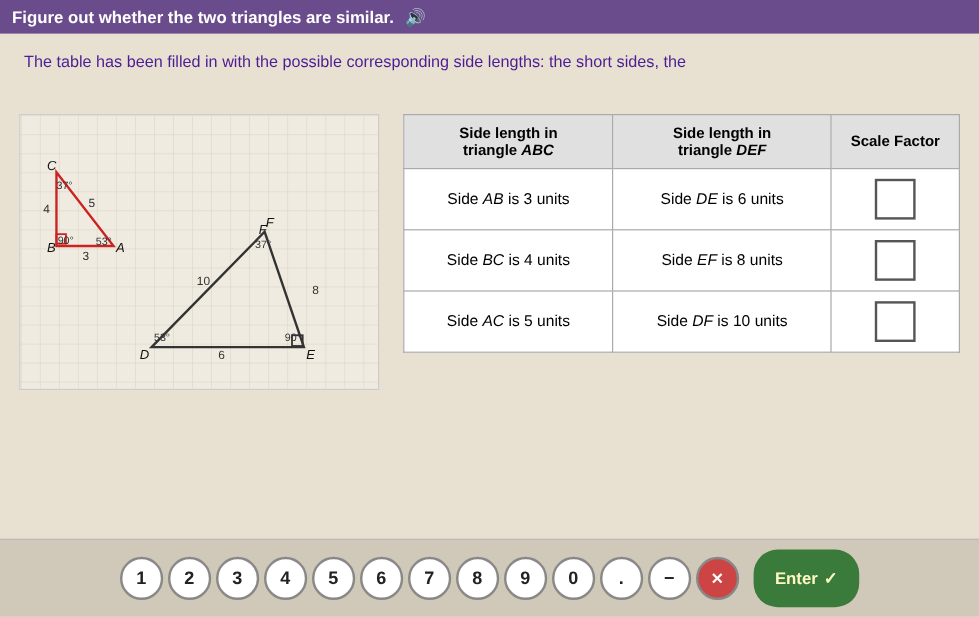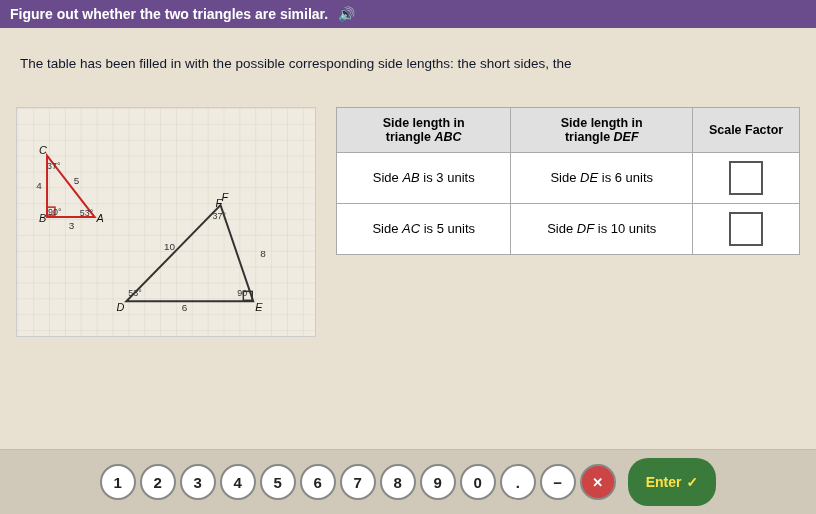--- a/index.html
+++ b/index.html
@@ -15,25 +15,25 @@
     .top-bar {
       background: #6a4c8c;
       color: white;
       text-align: left;
       padding: 6px 10px;
       font-size: 14px;
       font-weight: bold;
     }
 
     .question-text {
-      padding: 26px 20px 8px 20px;
+      padding: 14px 20px 8px 20px;
       font-size: 13.5px;
       line-height: 1.5;
       text-align: left;
-      color: #0f172a;
+      color: #4c1d95;
     }
 
     .question-text .center-line {
       text-align: center;
       font-style: italic;
     }
 
     .main-content {
       display: flex;
       flex-direction: row;
@@ -122,21 +122,21 @@
       font-weight: bold;
       cursor: pointer;
       display: flex;
       align-items: center;
       justify-content: center;
       color: #222;
     }
 
     .enter-btn {
       background: #3a7a3a;
-      color: #fde047;
+      color: #fef9c3;
       border: none;
       border-radius: 20px;
       padding: 16px 18px;
       font-size: 14px;
       font-weight: bold;
       cursor: pointer;
       margin-left: 8px;
       display: flex;
       align-items: flex-end;
       gap: 5px;
@@ -228,20 +228,27 @@
           <th>
             Side length in<br>triangle <em>DEF</em>
           </th>
           <th>Scale Factor</th>
         </tr>
       </thead>
       <tbody>
         <tr>
           <td>Side <em>AB</em> is 3 units</td>
           <td>Side <em>DE</em> is 6 units</td>
+          <td style="text-align:center;">
+            <input class="scale-input" type="text" maxlength="4" style="">
+          </td>
+        </tr>
+        <tr>
+          <td>Side <em>BC</em> is 4 units</td>
+          <td>Side <em>EF</em> is 8 units</td>
           <td style="text-align:center;">
             <input class="scale-input" type="text" maxlength="4" style="">
           </td>
         </tr>
         <tr>
           <td>Side <em>AC</em> is 5 units</td>
           <td>Side <em>DF</em> is 10 units</td>
           <td style="text-align:center;">
             <input class="scale-input" type="text" maxlength="4" style="">
           </td>

